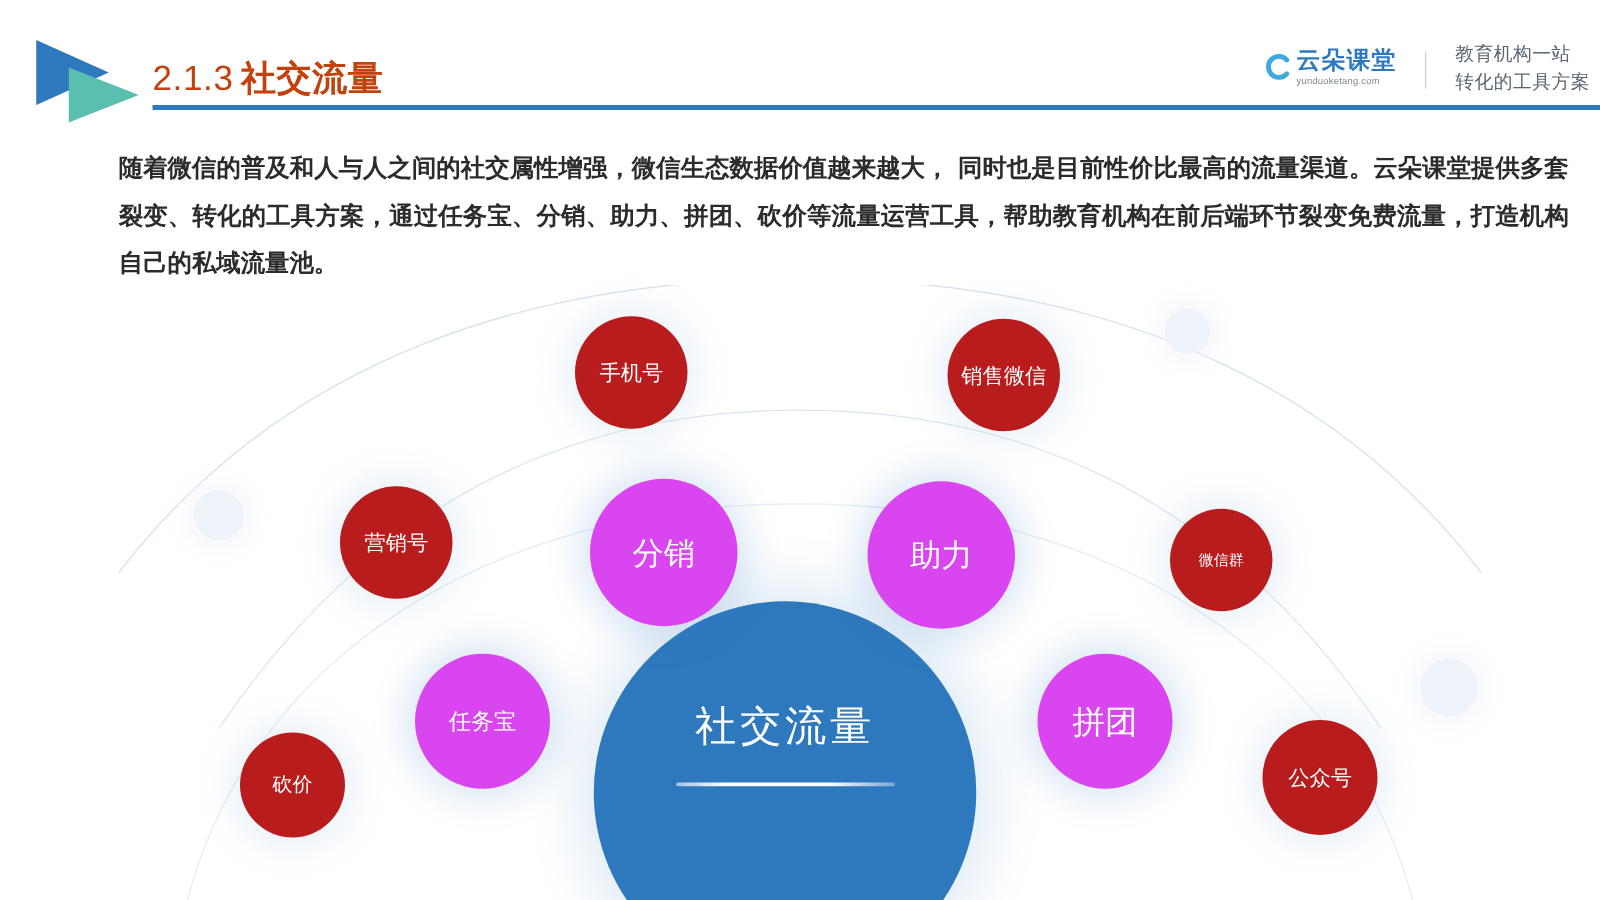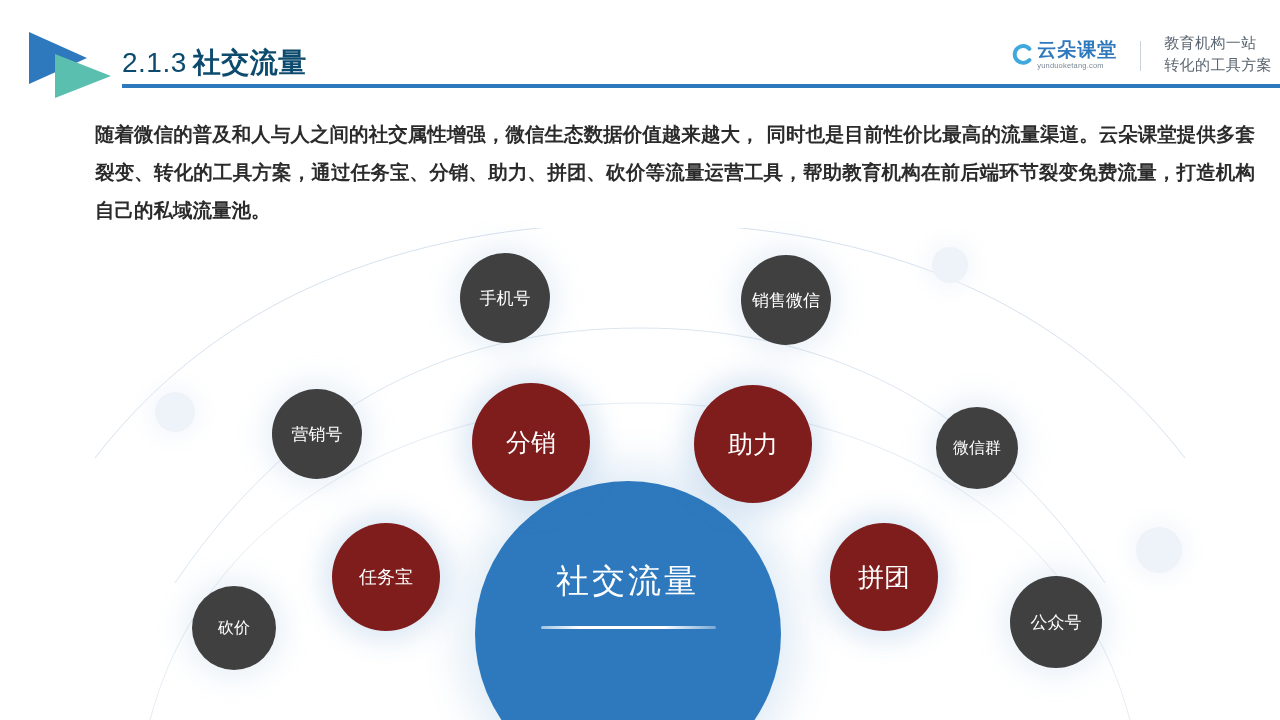--- a/index.html
+++ b/index.html
@@ -8,21 +8,21 @@
     background:#ffffff;
     font-family:"Liberation Sans", "DejaVu Sans", sans-serif;
     overflow:hidden;
   }
   .slide { position:relative; width:1280px; height:720px; background:#ffffff; }
 
   
   .logo-mark { position:absolute; left:25px; top:28px; width:92px; height:72px; }
   .title-row { position:absolute; left:122px; top:44px; }
   .title-text {
-    font-size:28px; color:#0c4a6e; letter-spacing:.5px; white-space:nowrap;
+    font-size:28px; color:#c2410c; letter-spacing:.5px; white-space:nowrap;
     font-family:"Liberation Sans","DejaVu Sans",sans-serif;
   }
   .title-text .num { font-weight:400; }
   .title-text .cn  { font-weight:700; margin-left:6px; }
   .title-rule {
     position:absolute; left:122px; top:84px; width:1158px; height:4px;
     background:#2E79BD;
   }
 
   
@@ -52,22 +52,22 @@
   
   .diagram { position:absolute; left:0; top:228px; width:1280px; height:492px; }
   .arcs { position:absolute; left:0; top:0; width:1280px; height:492px; }
 
   .node {
     position:absolute; border-radius:50%;
     display:flex; align-items:center; justify-content:center;
     color:#ffffff; text-align:center; white-space:nowrap;
     font-family:"DejaVu Sans","Liberation Sans",sans-serif;
   }
-  .node.light { background:#404040; box-shadow:0 0 26px 10px rgba(137,178,219,.17); }
-  .node.dark  { background:#7f1d1d; box-shadow:0 0 26px 10px rgba(46,121,189,.17); }
+  .node.light { background:#b91c1c; box-shadow:0 0 26px 10px rgba(137,178,219,.17); }
+  .node.dark  { background:#d946ef; box-shadow:0 0 26px 10px rgba(46,121,189,.17); }
   .node.faint { background:#eef3f9; box-shadow:0 0 18px 8px rgba(238,243,249,.55); }
 
   .hub {
     position:absolute; border-radius:50%; background:#2E79BD;
     box-shadow:0 0 40px 16px rgba(46,121,189,.14);
     display:flex; flex-direction:column; align-items:center;
     color:#fff;
   }
   .hub-label {
     font-size:33px; letter-spacing:3px; margin-top:78px;
@@ -129,27 +129,27 @@
 
     <div class="hub" style="left: 475px; top: 253px; width: 306px; height: 306px;">
       <span class="hub-label">社交流量</span>
       <span class="hub-rule"></span>
     </div>
 
     <div id="node-layer">
         <div class="node light" style="left: 460px; top: 25px; width: 90px; height: 90px; font-size: 17px;">
           <span>手机号</span>
         </div>
-        <div class="node light" style="left: 741px; top: 27px; width: 90px; height: 90px; font-size: 17px;">
+        <div class="node light" style="left: 758px; top: 27px; width: 90px; height: 90px; font-size: 17px;">
           <span>销售微信</span>
         </div>
         <div class="node light" style="left: 272px; top: 161px; width: 90px; height: 90px; font-size: 17px;">
           <span>营销号</span>
         </div>
-        <div class="node light" style="left: 936px; top: 179px; width: 82px; height: 82px; font-size: 16px; font-family: Liberation Mono, monospace;">
+        <div class="node light" style="left: 936px; top: 179px; width: 82px; height: 82px; font-size: 12px; font-family: Liberation Mono, monospace;">
           <span>微信群</span>
         </div>
         <div class="node dark" style="left: 472px; top: 155px; width: 118px; height: 118px; font-size: 25px;">
           <span>分销</span>
         </div>
         <div class="node dark" style="left: 694px; top: 157px; width: 118px; height: 118px; font-size: 25px;">
           <span>助力</span>
         </div>
         <div class="node dark" style="left: 332px; top: 295px; width: 108px; height: 108px; font-size: 18px;">
           <span>任务宝</span>

